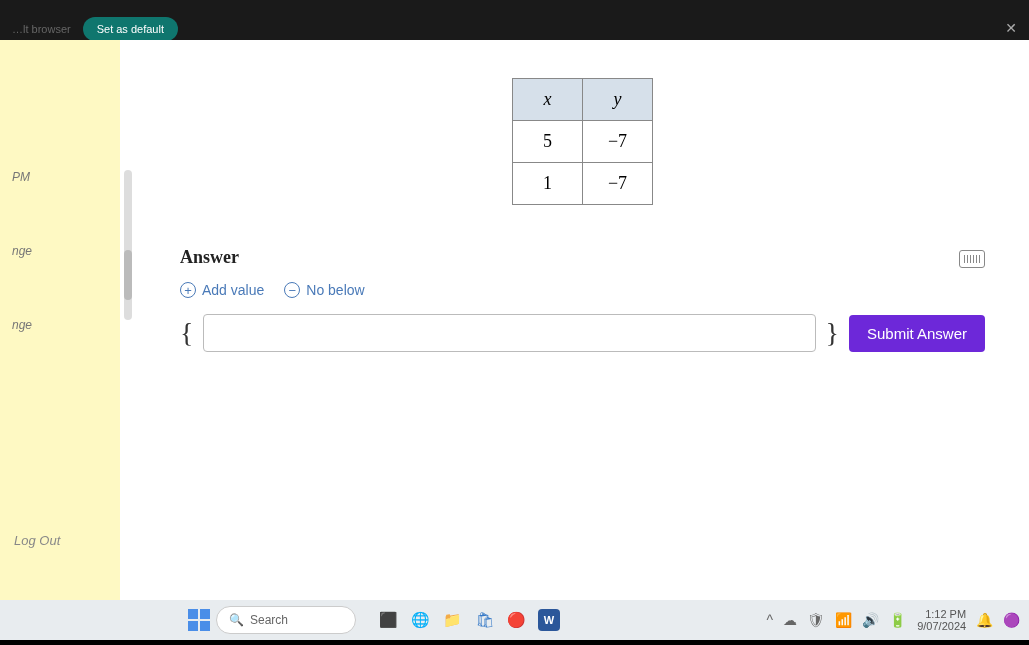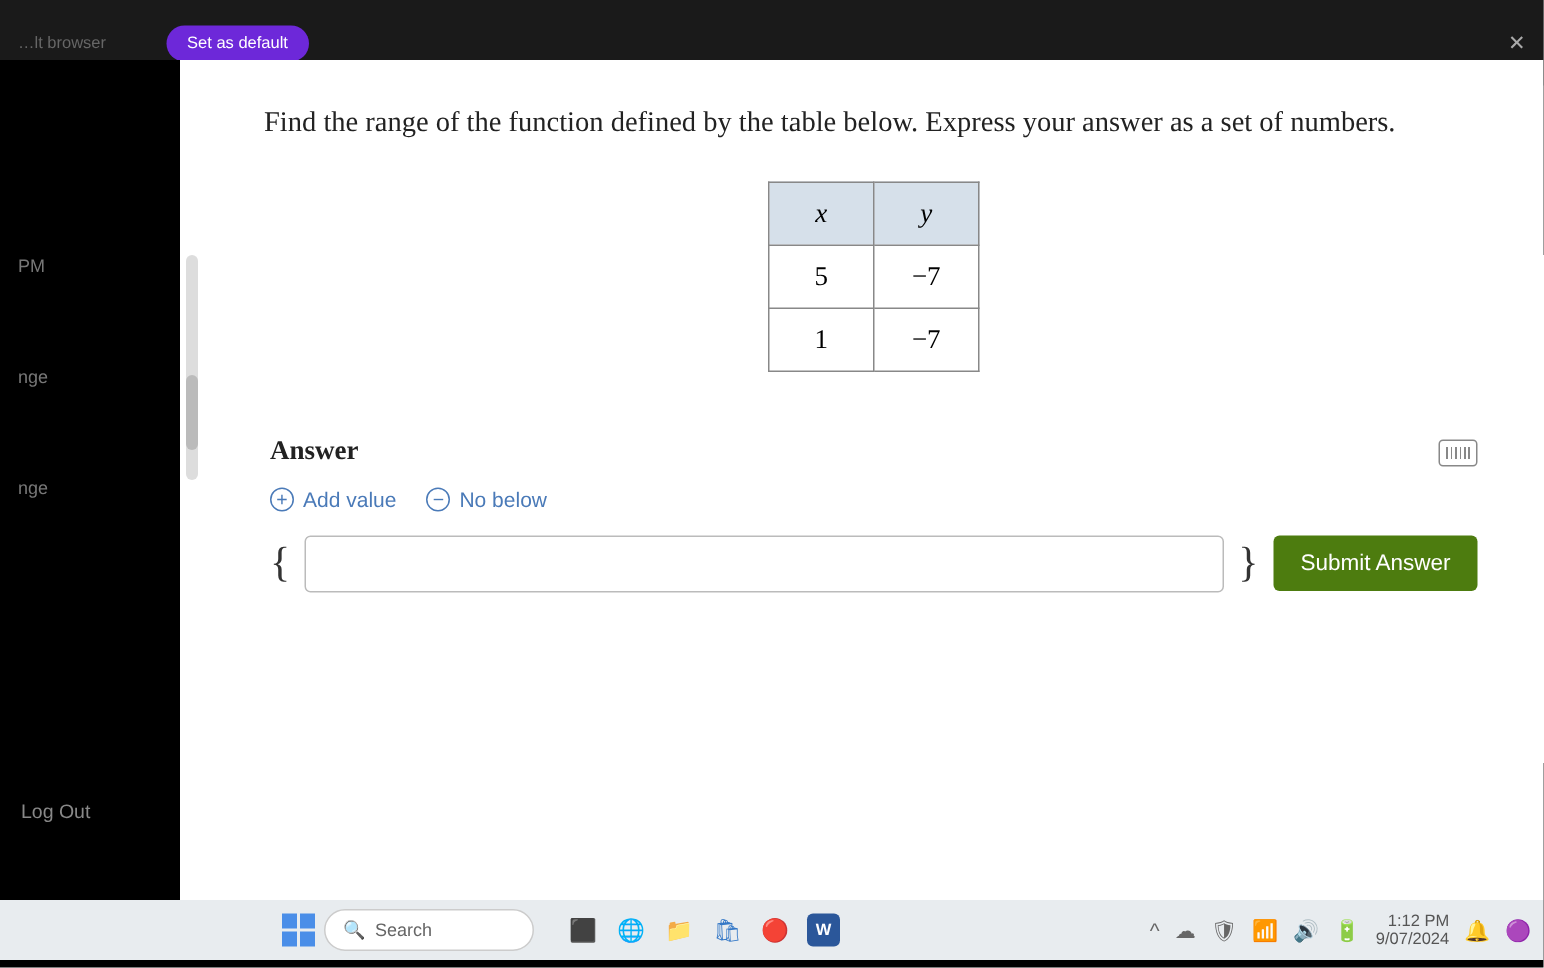--- a/index.html
+++ b/index.html
@@ -14,46 +14,46 @@
   .browser-bar {
     height: 57px;
     background: #1a1a1a;
     display: flex;
     align-items: center;
     padding: 0 12px;
     gap: 12px;
   }
   .browser-text { color: #666; font-size: 11px; font-family: Arial, sans-serif; }
   .default-btn {
-    background: #6d28d9;
+    background: #0f766e;
     color: #fff;
     font-size: 11px;
     padding: 6px 14px;
     border-radius: 14px;
     font-family: Arial, sans-serif;
     cursor: pointer;
-    margin-left: 28px;
   }
   .close-x { margin-left: auto; color: #aaa; font-size: 14px; cursor: pointer; }
 
   .app-area {
     position: absolute;
     top: 40px; left: 0; right: 0;
     height: 560px;
     background: #fff;
     display: flex;
   }
   .sidebar {
     width: 120px;
-    background: #000000;
+    background: #fef9c3;
     border-right: 0;
     padding: 100px 6px 10px 10px;
     font-family: Arial, sans-serif;
     color: #555;
     font-size: 12px;
+    font-style: italic;
   }
   .sidebar-item { padding: 30px 2px; font-size: 12px; color: #777; cursor: pointer; }
   .logout { position: absolute; bottom: 52px; left: 14px; color: #888; font-size: 13px; cursor: pointer; }
 
   .scroll-col {
     width: 16px;
     position: relative;
     padding-top: 130px;
   }
   .scrollbar {
@@ -154,21 +154,21 @@
   .answer-input {
     flex: 1;
     height: 38px;
     border: 1px solid #bbb;
     border-radius: 4px;
     padding: 0 10px;
     font-size: 16px;
     outline: none;
   }
   .submit-btn {
-    background: #4d7c0f;
+    background: #6d28d9;
     color: #fff;
     font-family: Arial, sans-serif;
     font-size: 15px;
     padding: 10px 18px;
     border: none;
     border-radius: 4px;
     cursor: pointer;
   }
 
   .taskbar {
@@ -222,21 +222,20 @@
   </div>
 
   <div class="scroll-col">
     <div class="scrollbar">
       <div class="scrollbar-thumb"></div>
     </div>
   </div>
 
   <div class="content">
 
-    <div class="question">Find the range of the function defined by the table below. Express your answer as a set of numbers.</div>
 
     <table class="data-table">
       <tbody>
           <tr>
         <th>x</th>
         <th>y</th>
       </tr>
       <tr>
         <td>5</td>
         <td>−7</td>

